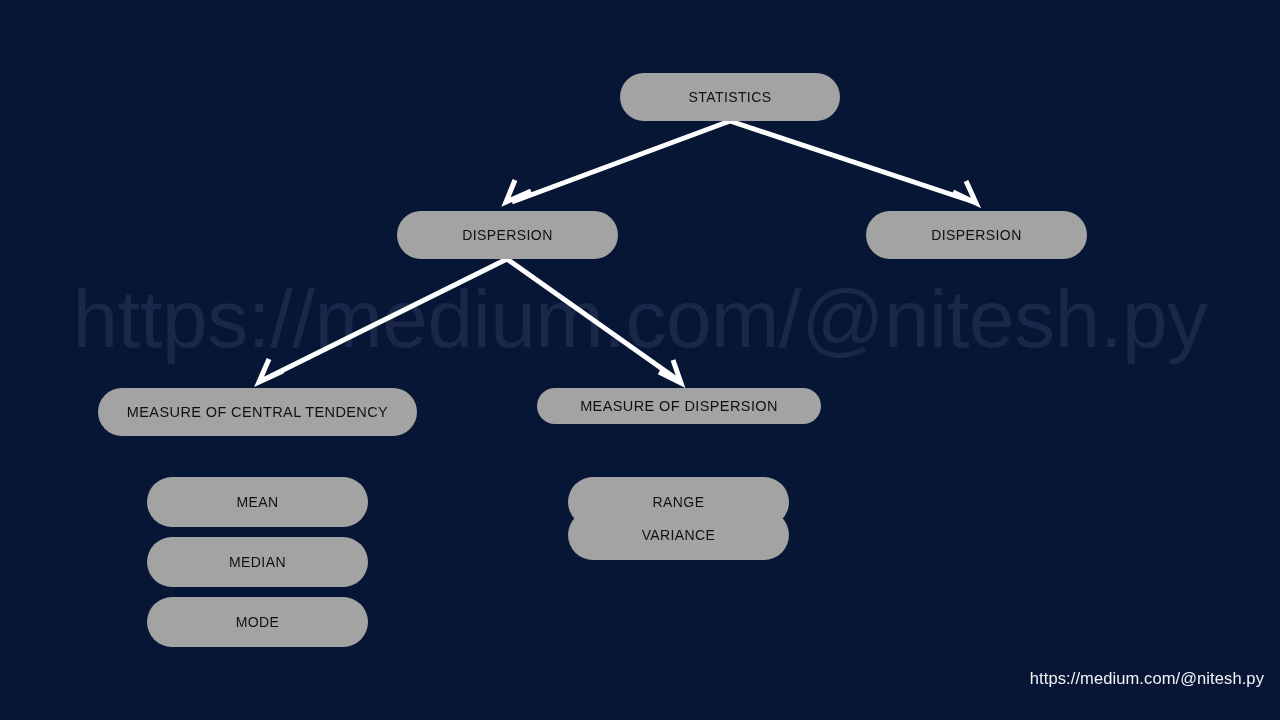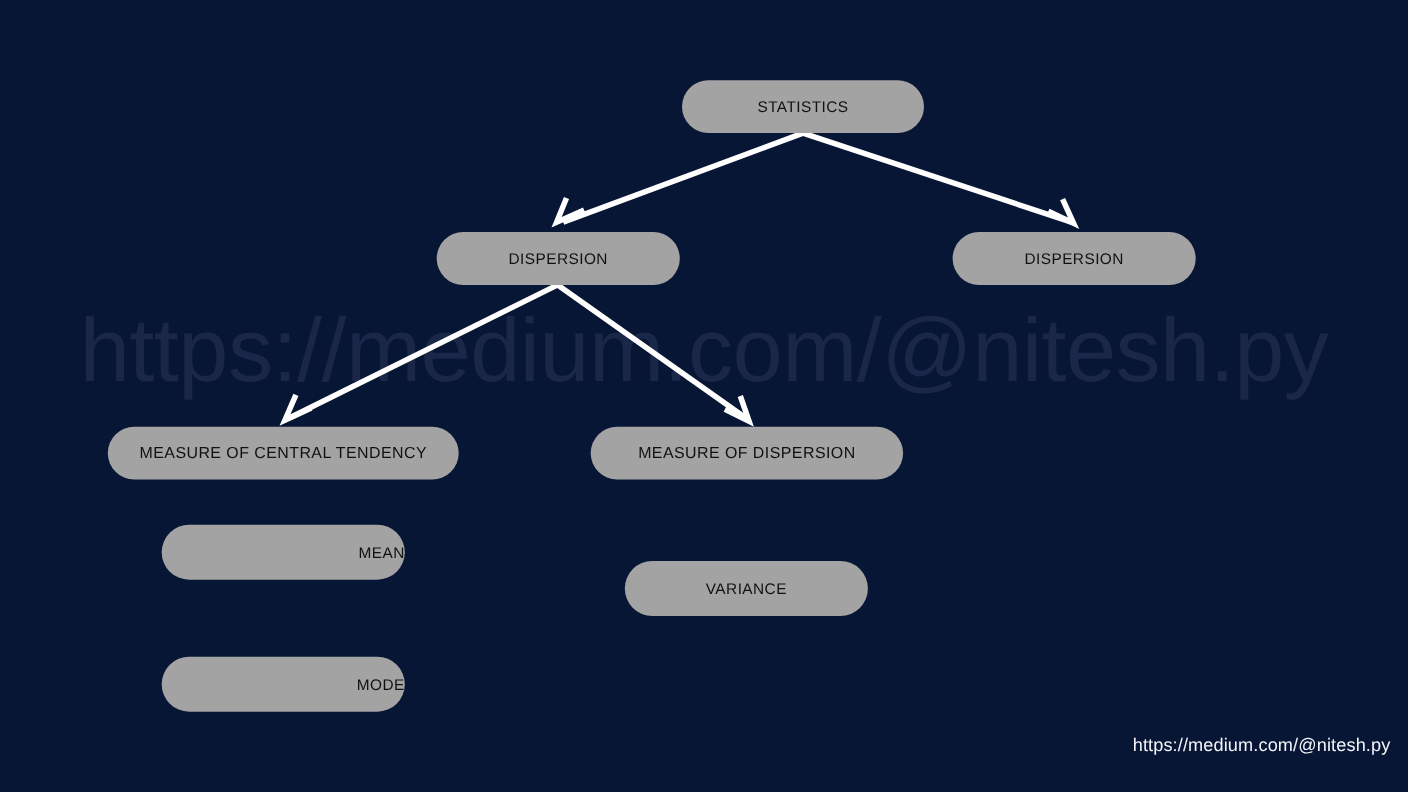--- a/index.html
+++ b/index.html
@@ -118,33 +118,39 @@
   </div>
 
   <div class="node lvl-2" style="left:866px;top:211px;width:221px;height:48px;">
     <span class="node-label">DISPERSION</span>
   </div>
 
   <div class="node lvl-3" style="left:98px;top:388px;width:319px;height:48px;">
     <span class="node-label">MEASURE OF CENTRAL TENDENCY</span>
   </div>
 
-  <div class="node lvl-3" style="left:537px;top:388px;width:284px;height:48px;">
+  <div class="node lvl-3" style="left:537px;top:388px;width:284px;height:36px;">
     <span class="node-label">MEASURE OF DISPERSION</span>
   </div>
 
-  <div class="node lvl-4" style="left:147px;top:477px;width:221px;height:50px;justify-content:flex-end;">
+  <div class="node lvl-4" style="left:147px;top:477px;width:221px;height:50px;">
     <span class="node-label">MEAN</span>
   </div>
 
+  <div class="node lvl-4" style="left:147px;top:537px;width:221px;height:50px;">
+    <span class="node-label">MEDIAN</span>
+  </div>
 
-  <div class="node lvl-4" style="left:147px;top:597px;width:221px;height:50px;justify-content:flex-end;">
+  <div class="node lvl-4" style="left:147px;top:597px;width:221px;height:50px;">
     <span class="node-label">MODE</span>
   </div>
 
+  <div class="node lvl-4" style="left:568px;top:477px;width:221px;height:50px;">
+    <span class="node-label">RANGE</span>
+  </div>
 
   <div class="node lvl-4" style="left:568px;top:510px;width:221px;height:50px;">
     <span class="node-label">VARIANCE</span>
   </div>
 
 
   <div class="credit">https://medium.com/@nitesh.py</div>
 
 </div>
 

